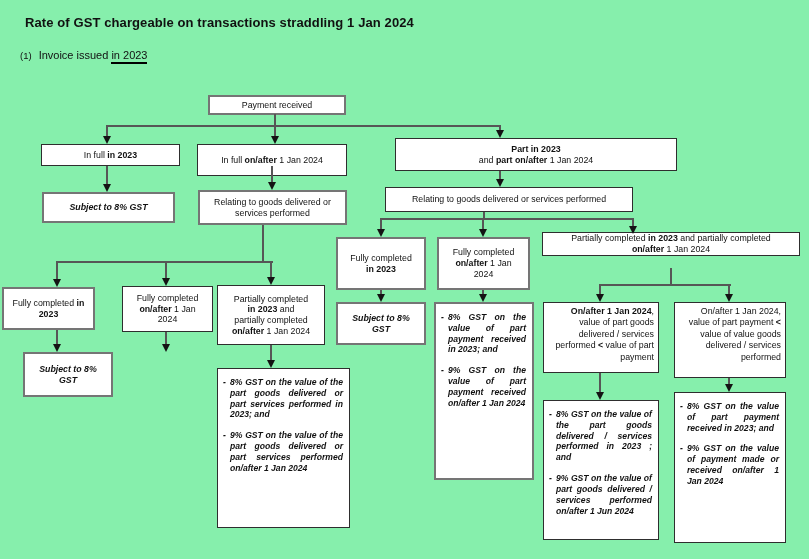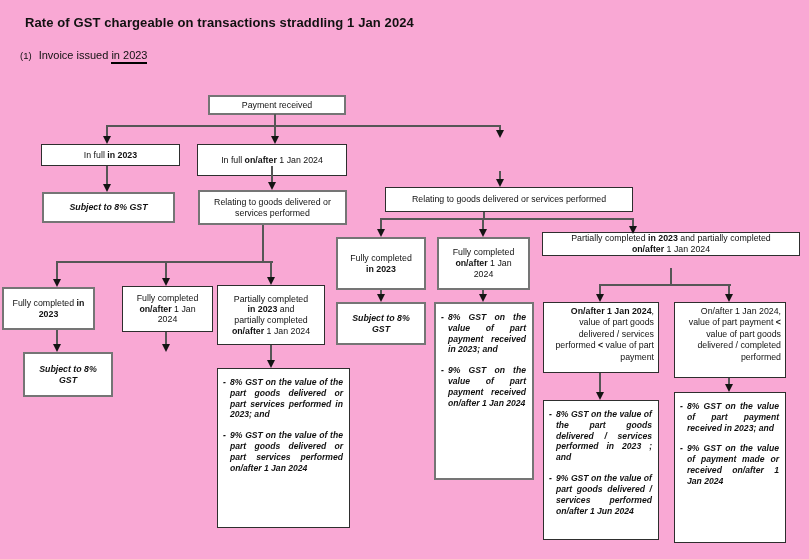--- a/index.html
+++ b/index.html
@@ -1,16 +1,16 @@
 <!DOCTYPE html>
 <html><head>
 <meta charset="utf-8">
 <style>
   html,body{margin:0;padding:0;background:#fff;}
-  .wrap{position:relative;width:809px;height:559px;background:#f9a8d4;overflow:hidden;
+  .wrap{position:relative;width:809px;height:559px;background:#86efac;overflow:hidden;
         font-family:"Liberation Sans","DejaVu Sans",sans-serif;color:#111;}
   .title{position:absolute;left:25px;top:15px;font-size:13px;font-weight:bold;letter-spacing:.1px;}
   .heading{position:absolute;left:20px;top:49px;font-weight:normal;font-size:11px;}
   .heading .num{font-size:9.5px;margin-right:7px;}
   .heading .u{border-bottom:2px solid #000;padding-bottom:1px;}
   .box{position:absolute;background:#fff;font-size:8.8px;line-height:1.22;box-sizing:border-box;}
   .g{border:2px solid #757575;}
   .d{border:1.5px solid #2e2e2e;}
   .cc{display:flex;align-items:center;justify-content:center;flex-direction:column;text-align:center;padding:2px 4px;}
   .bi{font-weight:bold;font-style:italic;}
@@ -36,20 +36,24 @@
   <div class="box g cc" style="left:208px;top:95px;width:138px;height:20px;justify-content:center;">
       <span>Payment received</span>
     </div>
 
   <div class="box d cc" style="left:41px;top:144px;width:139px;height:22px;">
       <span><span>In full </span><b>in 2023</b></span>
     </div>
   <div class="box d cc" style="left:197px;top:144px;width:150px;height:32px;">
       <span><span>In full </span><b>on/after</b><span> 1 Jan 2024</span></span>
     </div>
+  <div class="box d cc" style="left:395px;top:138px;width:282px;height:33px;">
+    <span><b>Part in 2023</b></span>
+    <span><span>and </span><b>part on/after</b><span> 1 Jan 2024</span></span>
+  </div>
 
   <div class="box g cc bi" style="left:42px;top:192px;width:133px;height:31px;">
       <span>Subject to 8% GST</span>
     </div>
   <div class="box g cc" style="left:198px;top:190px;width:149px;height:35px;">
       <span>Relating to goods delivered or services performed</span>
     </div>
   <div class="box d cc" style="left:385px;top:187px;width:248px;height:25px;">
       <span>Relating to goods delivered or services performed</span>
     </div>
@@ -109,21 +113,21 @@
     <div class="itm">
         <span class="dash">-</span>
         <span class="itxt">9% GST on the value of part payment received on/after 1 Jan 2024</span>
       </div>
   </div>
 
   <div class="box d lft" style="left:543px;top:302px;width:116px;height:71px;">
     <b>On/after 1 Jan 2024</b><span>, value of part goods delivered / services performed </span><b>&lt;</b><span> value of part payment</span>
   </div>
   <div class="box d lft" style="left:674px;top:302px;width:112px;height:76px;">
-    <span>On/after 1 Jan 2024, value of part payment </span><b>&lt;</b><span> value of part goods delivered / completed performed</span>
+    <span>On/after 1 Jan 2024, value of part payment </span><b>&lt;</b><span> value of value goods delivered / services performed</span>
   </div>
 
   <div class="box d res" style="left:543px;top:400px;width:116px;height:140px;">
     <div class="itm">
         <span class="dash">-</span>
         <span class="itxt">8% GST on the value of the part goods delivered / services performed in 2023 ; and</span>
       </div>
     <div class="itm">
         <span class="dash">-</span>
         <span class="itxt">9% GST on the value of part goods delivered / services performed on/after 1 Jun 2024</span>

